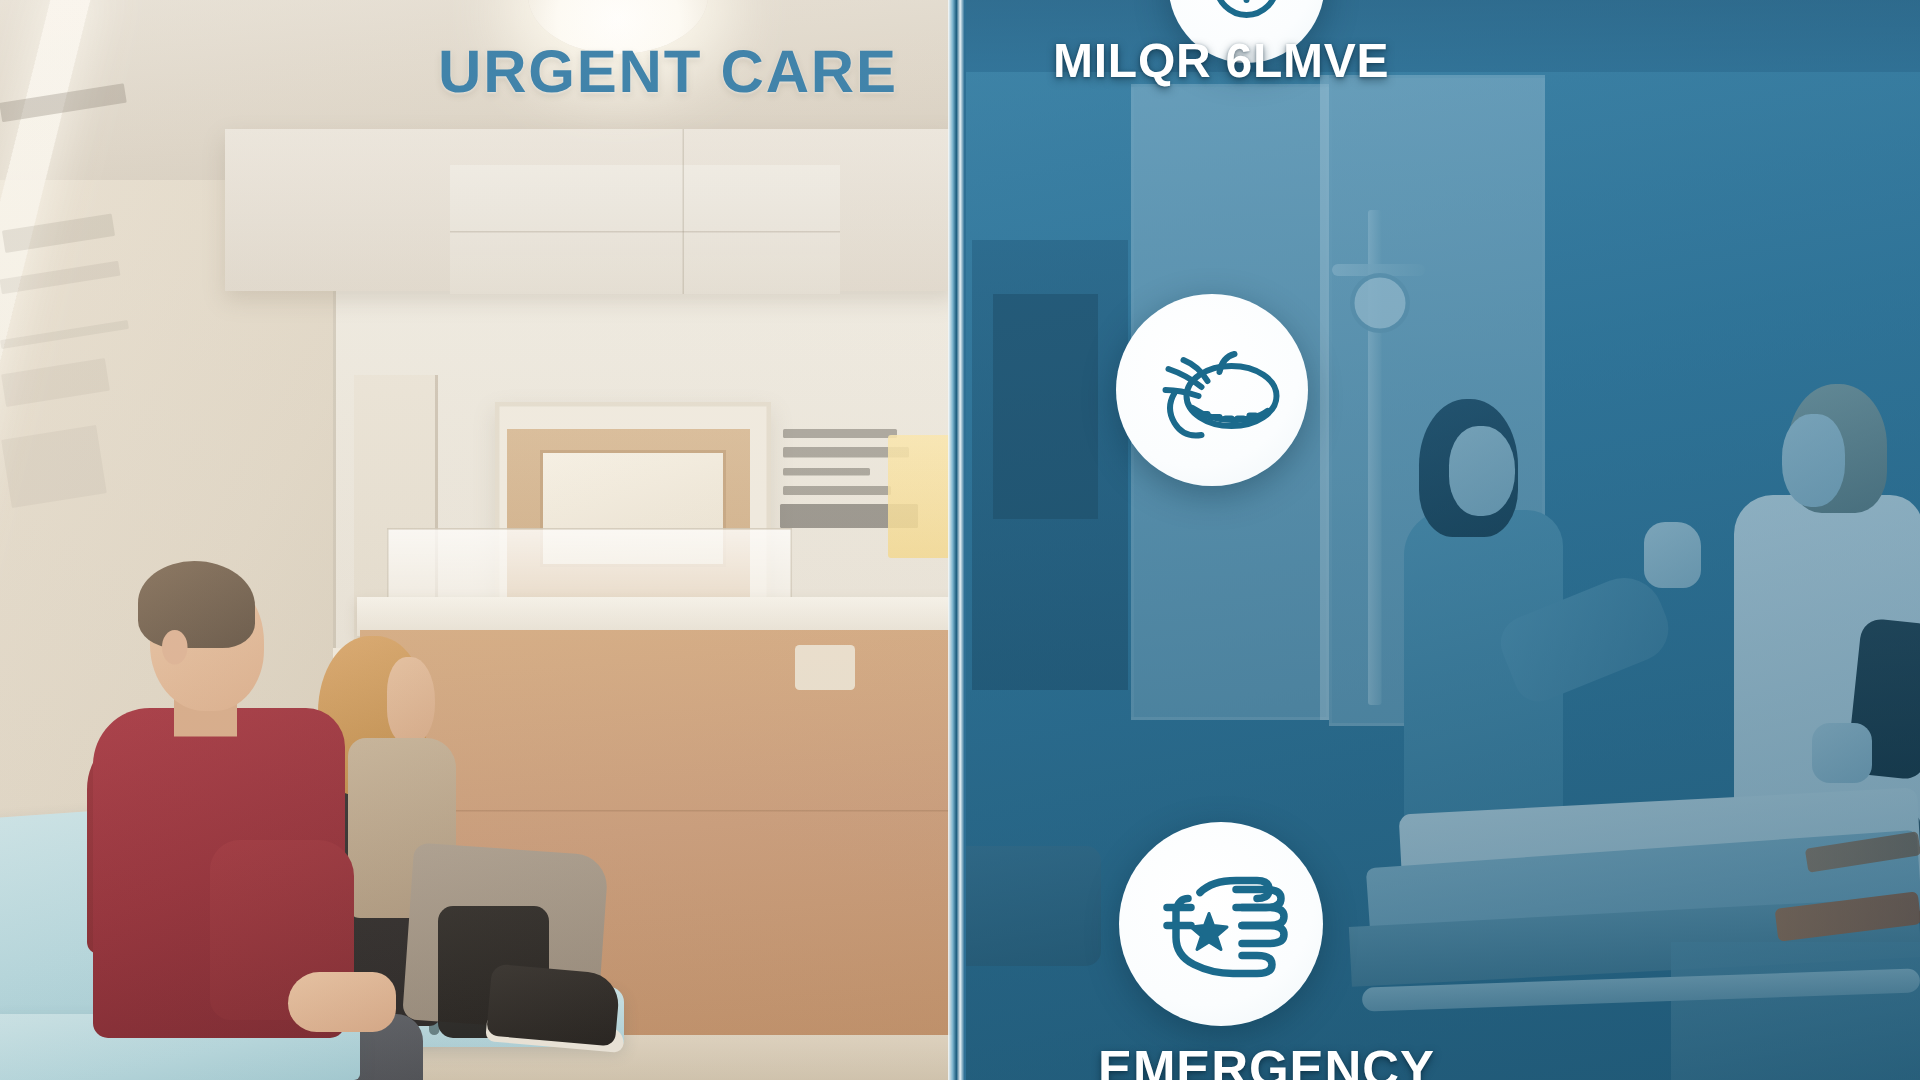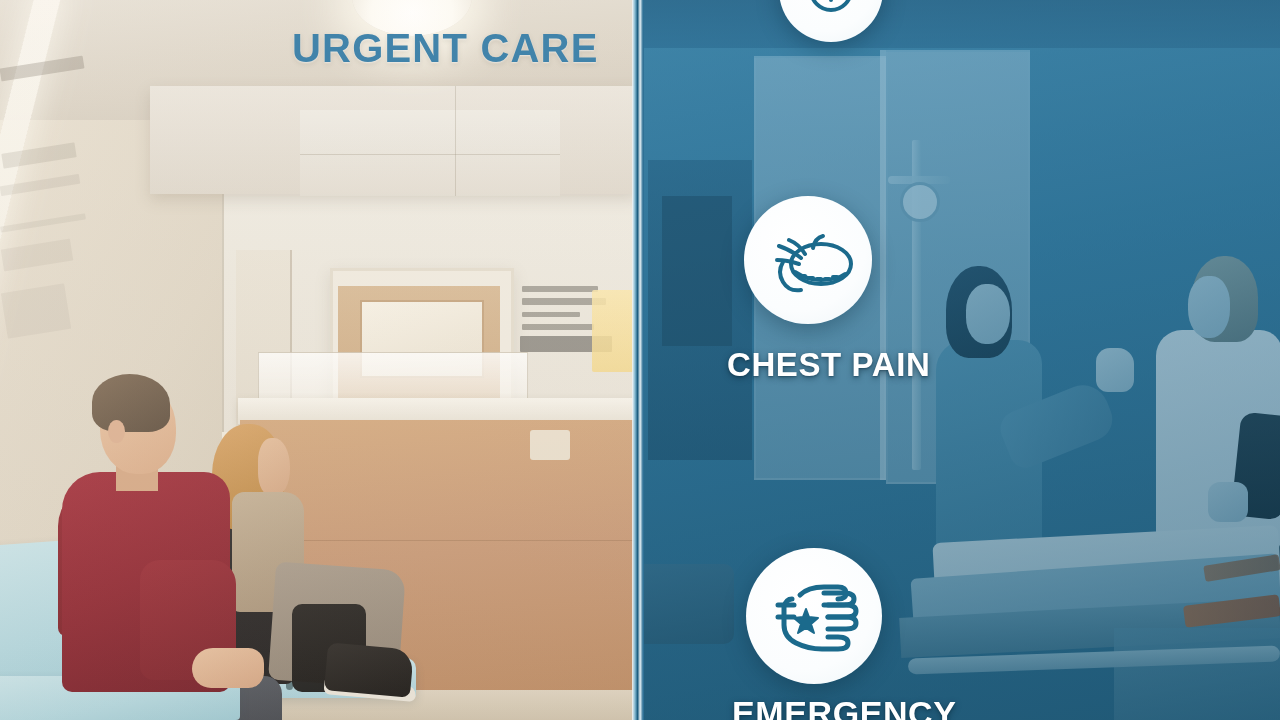--- a/index.html
+++ b/index.html
@@ -567,36 +567,36 @@
 
     <div class="right-grade"></div>
   </div>
 
   <div class="badge badge-top">
     <svg width="60" height="60" viewBox="0 0 60 60">
       <circle cx="30" cy="30" r="20" fill="none" stroke="#1b6a8c" stroke-width="4"></circle>
       <path d="M20 30 h20 M30 20 v20" stroke="#1b6a8c" stroke-width="4" stroke-linecap="round"></path>
     </svg>
   </div>
+  <div class="ic-label label-top">MILQR 6LMVE</div>
 
   <div class="badge badge-chest">
     <svg width="94" height="80" viewBox="0 0 94 80">
       <g fill="none" stroke="#1b6a8c" stroke-width="4" stroke-linecap="round" stroke-linejoin="round">
         <ellipse cx="60" cy="44" rx="30" ry="20"></ellipse>
         <path d="M34 52 q12 8 26 8 q16 0 24 -6"></path>
         <path d="M40 56 h4 M48 58 h4 M56 59 h4 M64 59 h4 M72 57 h4"></path>
         <path d="M44 34 q-6 -10 -16 -14"></path>
         <path d="M40 38 q-10 -8 -22 -12"></path>
         <path d="M38 44 q-12 -4 -22 -4"></path>
         <path d="M22 42 q-6 10 0 20 q6 10 18 8"></path>
         <path d="M52 28 q2 -10 10 -12"></path>
       </g>
     </svg>
   </div>
-  <div class="ic-label label-chest">CHEST PAIN</div>
 
   <div class="badge badge-hand">
     <svg width="100" height="86" viewBox="0 0 100 86">
       <g fill="none" stroke="#1b6a8c" stroke-width="5" stroke-linecap="round" stroke-linejoin="round">
         <path d="M28 26 q-6 0 -8 8 v18 q0 12 12 18 q12 6 26 6 h16 q10 0 10 -6 t-10 -6 h-10"></path>
         <path d="M64 32 h18 q10 0 10 6 t-10 6 h-18"></path>
         <path d="M60 20 h20 q10 0 10 6 t-10 6 h-20"></path>
         <path d="M36 22 q8 -8 24 -8 h14 q8 0 8 6 t-8 6"></path>
         <path d="M30 44 h-16 M30 32 h-16"></path>
         <path d="M64 44 h18 q10 0 10 6 t-10 6 h-18"></path>

